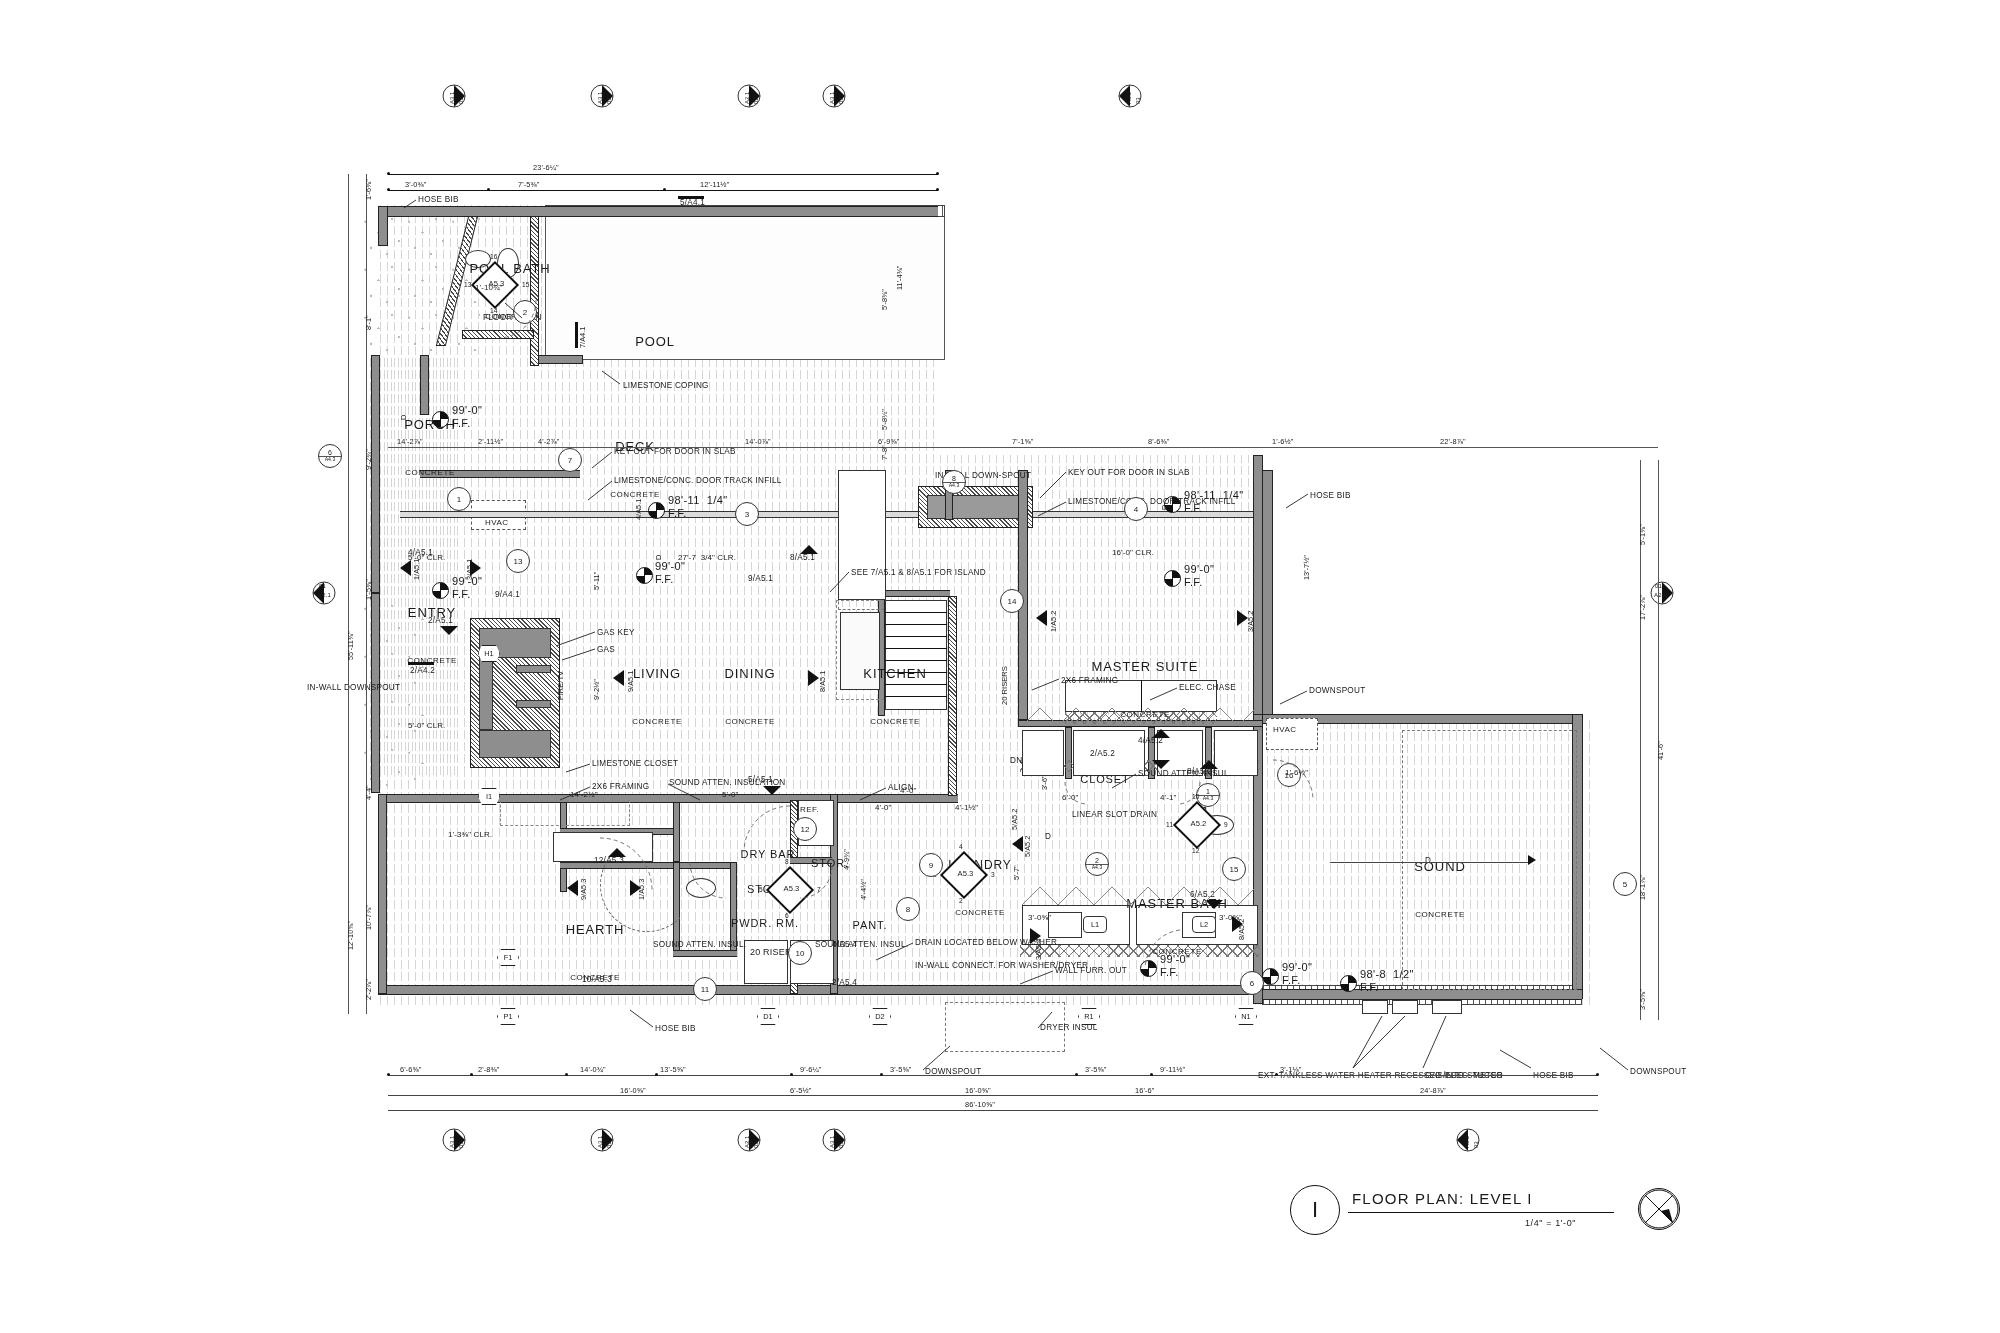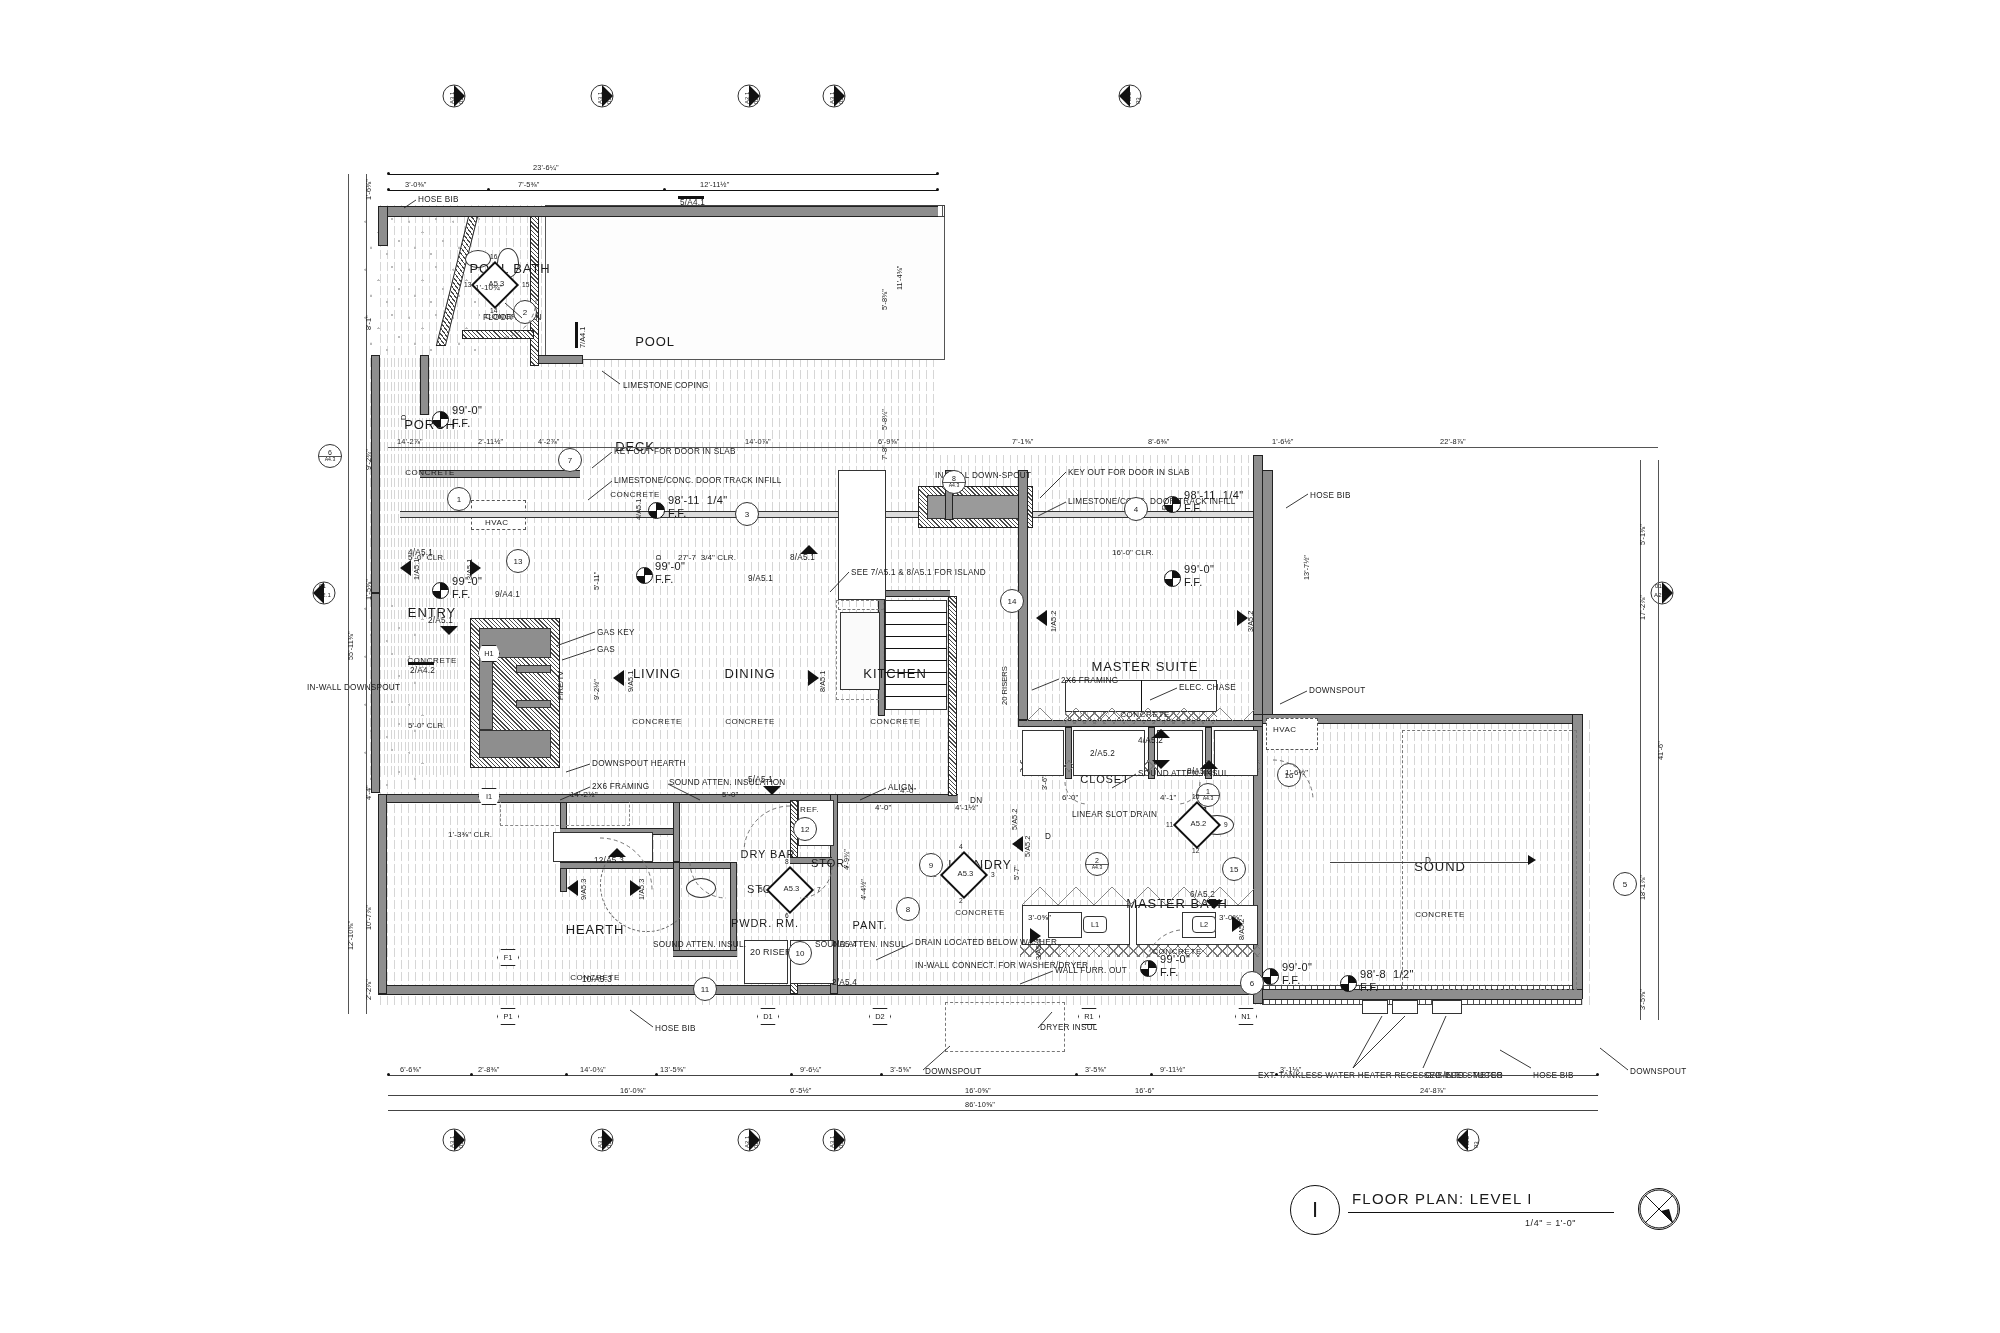--- a/index.html
+++ b/index.html
@@ -442,21 +442,21 @@
   <div class="note" style="left:483px;top:313px;text-align:center;">FLOOR DRAIN</div>
   <div class="note" style="left:623px;top:381px;">LIMESTONE COPING</div>
   <div class="note" style="left:614px;top:447px;">KEY OUT FOR DOOR IN SLAB</div>
   <div class="note" style="left:614px;top:476px;">LIMESTONE/CONC. DOOR TRACK INFILL</div>
   <div class="note" style="left:935px;top:471px;">IN-WALL DOWN-SPOUT</div>
   <div class="note" style="left:1068px;top:468px;">KEY OUT FOR DOOR IN SLAB</div>
   <div class="note" style="left:1068px;top:497px;">LIMESTONE/CONC. DOOR TRACK INFILL</div>
   <div class="note" style="left:597px;top:628px;">GAS KEY</div>
   <div class="note" style="left:597px;top:645px;">GAS</div>
   <div class="vrot" style="left:556px;top:700px;font-size:7.6px;">FIRE/TV</div>
-  <div class="note" style="left:592px;top:759px;">DOWNSPOUT HEARTH</div>
+  <div class="note" style="left:592px;top:759px;">LIMESTONE CLOSET</div>
   <div class="note" style="left:592px;top:782px;">2X6 FRAMING</div>
   <div class="note" style="left:669px;top:778px;">SOUND ATTEN. INSULATION</div>
   <div class="note" style="left:851px;top:568px;">SEE 7/A5.1 &amp; 8/A5.1 FOR ISLAND</div>
   <div class="note" style="left:888px;top:783px;">ALIGN</div>
   <div class="note" style="left:1179px;top:683px;">ELEC. CHASE</div>
   <div class="note" style="left:1309px;top:686px;">DOWNSPOUT</div>
   <div class="note" style="left:1138px;top:769px;">SOUND ATTEN. INSUL.</div>
   <div class="note" style="left:1072px;top:810px;">LINEAR SLOT DRAIN</div>
   <div class="note" style="left:307px;top:683px;">IN-WALL DOWNSPOUT</div>
   <div class="note" style="left:653px;top:940px;">SOUND ATTEN. INSUL.</div>
@@ -467,21 +467,21 @@
   <div class="note" style="left:1040px;top:1023px;">DRYER INSUL</div>
   <div class="note" style="left:1258px;top:1071px;text-align:center;">EXT. TANKLESS WATER HEATER RECESSED INTO STUCCO</div>
   <div class="note" style="left:1425px;top:1071px;">GAS/ELEC. METER</div>
   <div class="note" style="left:1533px;top:1071px;">HOSE BIB</div>
   <div class="note" style="left:1310px;top:491px;">HOSE BIB</div>
   <div class="note" style="left:655px;top:1024px;">HOSE BIB</div>
   <div class="note" style="left:925px;top:1067px;">DOWNSPOUT</div>
   <div class="note" style="left:1630px;top:1067px;">DOWNSPOUT</div>
   <div class="note" style="left:1061px;top:676px;">2X6 FRAMING</div>
 
-  <div class="note" style="left:970px;top:756px;margin-top:40px;">DN</div>
+  <div class="note" style="left:1010px;top:756px;">DN</div>
   <div class="vrot" style="left:1000px;top:705px;font-size:7.6px;">20 RISERS</div>
 
   <div class="vrot" style="left:399px;top:420px;font-size:7.4px;letter-spacing:1px;">D</div>
   <div class="vrot" style="left:654px;top:560px;font-size:7.4px;letter-spacing:1px;">D</div>
   <div class="vrot" style="left:1160px;top:510px;font-size:7.4px;letter-spacing:1px;">D</div>
   <div class="note" style="left:1045px;top:832px;letter-spacing:1px;">D</div>
   <div class="note" style="left:1425px;top:856px;letter-spacing:1px;">D</div>
   <div class="h" style="left:1330px;top:862px;width:200px;border-color:#444;"></div>
   <div class="tri-r" style="left:1528px;top:855px;border-left-width:8px;border-top-width:5px;border-bottom-width:5px;"></div>
 

